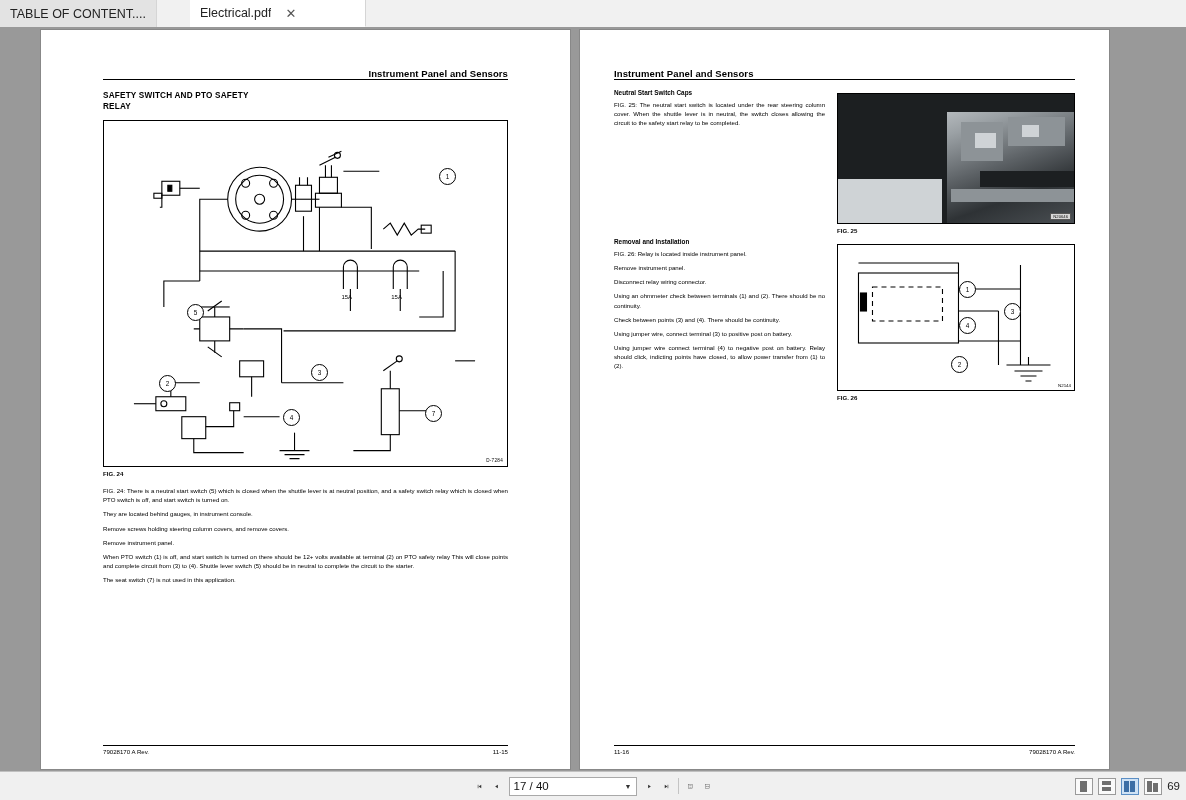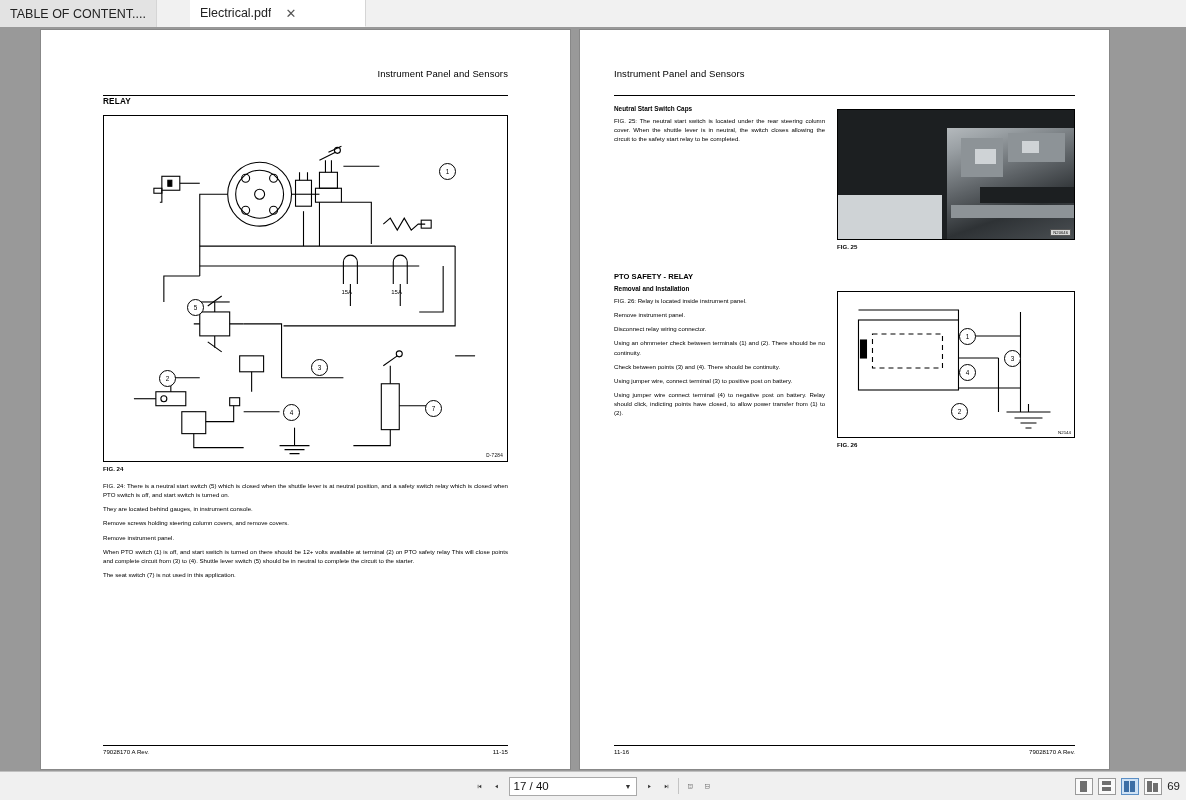--- a/index.html
+++ b/index.html
@@ -88,23 +88,23 @@
     position: absolute;
     left: 62px;
     right: 62px;
     top: 38px;
     bottom: 26px;
   }
   .page-right .page-inner { left: 34px; right: 34px; }
 
   .hdr {
     text-align: right;
-    font-weight: normal;
+    font-weight: bold;
     font-size: 9.5px;
-    padding-bottom: 16px;
+    padding-bottom: 0;
     border-bottom: 1.6px solid #000;
     letter-spacing: 0.1px;
   }
   .page-right .hdr { text-align: left; }
 
   .h1 {
     font-weight: bold;
     font-size: 8.2px;
     margin-top: 10px;
     line-height: 1.35;
@@ -284,20 +284,21 @@
   <div class="tabbar-rest"></div>
 </div>
 
 <div class="viewer">
   <div class="pages">
 
     <div class="page page-left">
       <div class="page-inner">
         <div class="hdr">Instrument Panel and Sensors</div>
 
+        <div class="h1">SAFETY SWITCH AND PTO SAFETY</div>
         <div class="h1" style="margin-top:0">RELAY</div>
 
         <div class="fig24">
           <svg width="100%" height="100%" viewBox="0 0 404 345">
             <g stroke="#000" fill="none" stroke-width="1.1">
 
               <rect x="58" y="60" width="18" height="14"></rect>
               <rect x="64" y="64" width="4" height="6" fill="#000"></rect>
               <path d="M76 67 H96"></path>
               <path d="M58 74 V86 H56"></path>
@@ -429,21 +430,20 @@
               <div class="lgt" style="left:78%;top:24%;width:7%;height:9%;"></div>
               <div class="blk" style="left:60%;top:60%;width:40%;height:12%;"></div>
               <div class="gry" style="left:48%;top:74%;width:52%;height:10%;"></div>
               <div class="lgt" style="left:0;top:66%;width:44%;height:34%;"></div>
               <div class="tag">N20646</div>
             </div>
             <div class="figcap">FIG. 25</div>
           </div>
         </div>
 
-        <div class="h2" style="margin-top:22px;font-size:7.6px;">PTO SAFETY - RELAY</div>
 
         <div class="two-col" style="margin-top:4px;">
           <div class="col-l">
             <div class="h3" style="margin-top:0">Removal and Installation</div>
             <p class="body">FIG. 26:  Relay is located inside instrument panel.</p>
             <p class="body">Remove instrument panel.</p>
             <p class="body">Disconnect relay wiring connector.</p>
             <p class="body">Using an ohmmeter check between terminals (1) and (2). There should be no continuity.</p>
             <p class="body">Check between points (3) and (4). There should be continuity.</p>
             <p class="body">Using jumper wire, connect terminal (3) to positive post on battery.</p>

